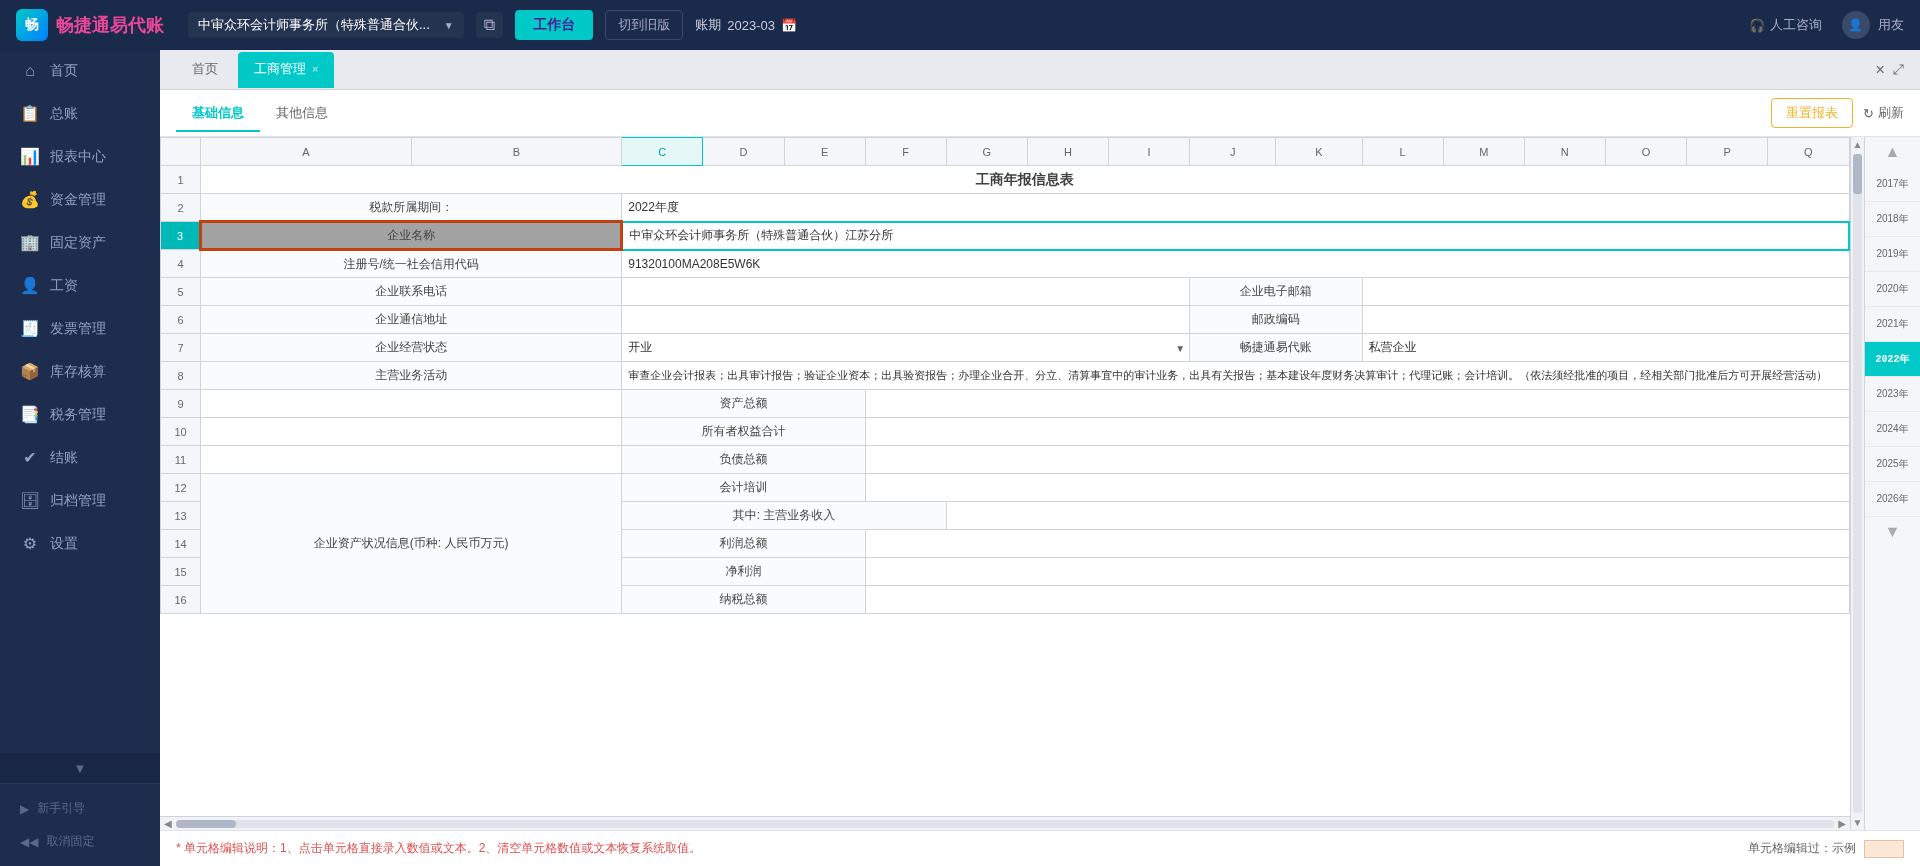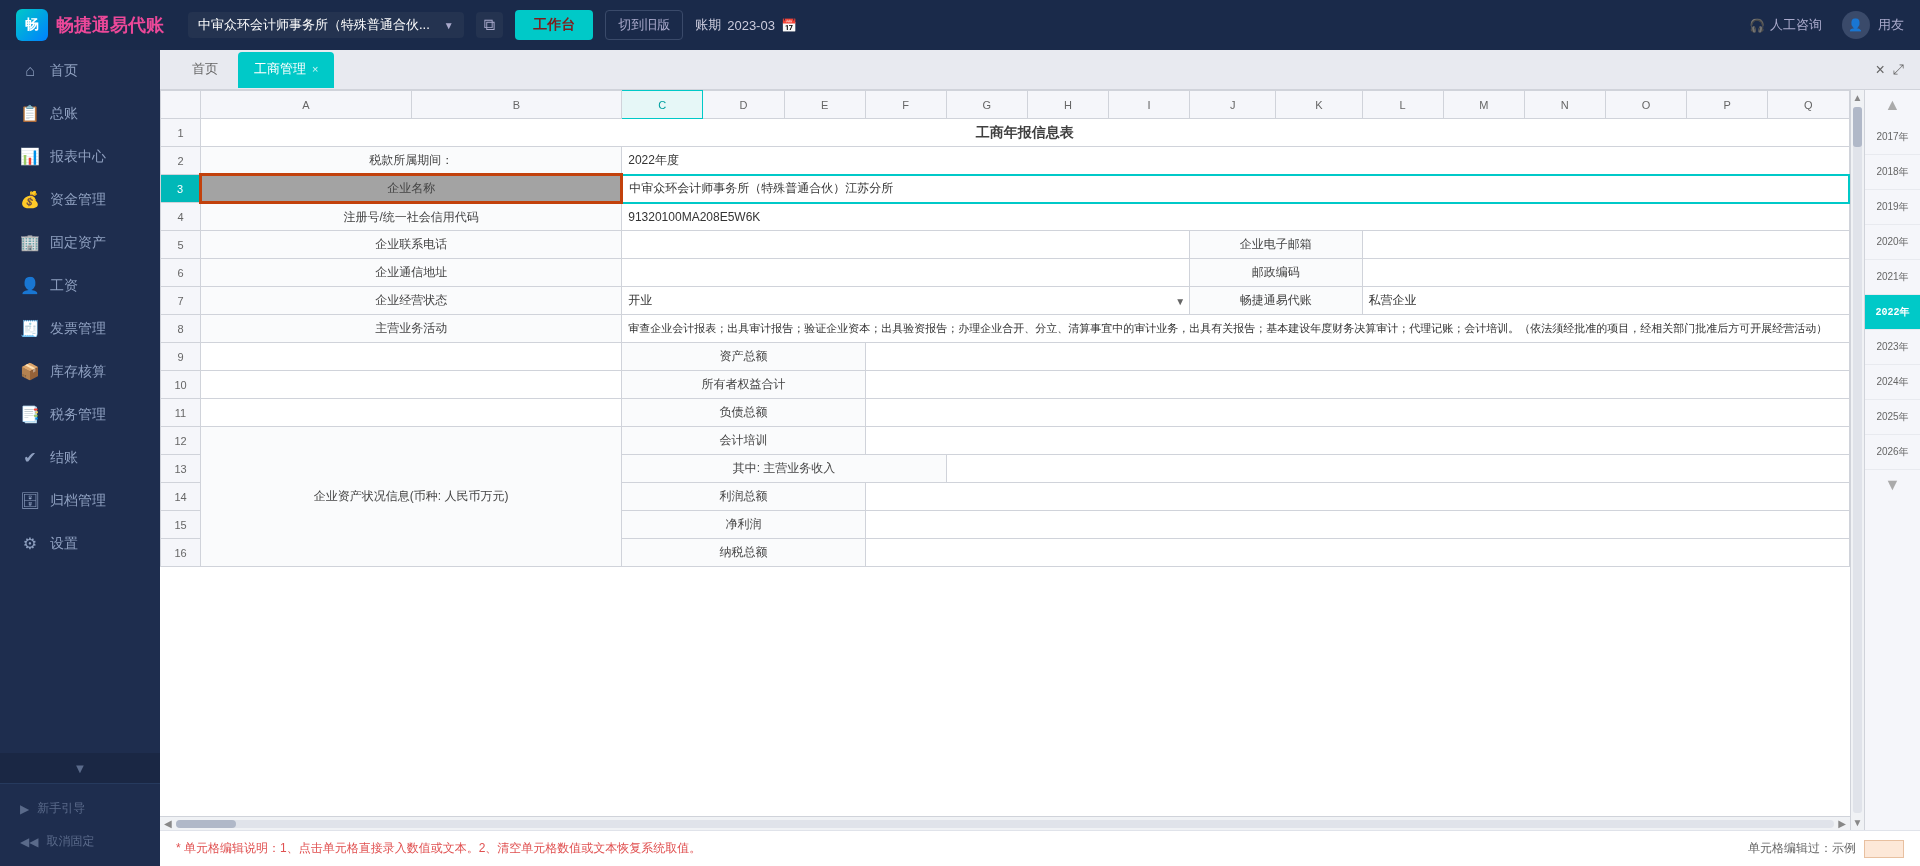--- a/index.html
+++ b/index.html
@@ -14,21 +14,21 @@
     .logo-icon { width: 32px; height: 32px; background: linear-gradient(135deg, #00c9c8, #0080ff); border-radius: 6px; display: flex; align-items: center; justify-content: center; font-size: 14px; color: #fff; font-weight: bold; }
     .logo-text { color: #ec4899; font-size: 18px; font-weight: bold; }
     .company-selector {
       display: flex; align-items: center; gap: 14px;
       background: #243350; border-radius: 4px; padding: 4px 10px; cursor: pointer; min-width: 220px;
       font-size: 13px; color: #fff;
     }
     .company-selector .arrow { color: #aac; font-size: 10px; }
     .copy-icon-btn { background: #243350; border: none; border-radius: 4px; color: #aac; padding: 4px 8px; cursor: pointer; font-size: 16px; }
     .workbench-btn {
-      background: #00c9c8; color: #7f1d1d; border: none; border-radius: 4px;
+      background: #00c9c8; color: #4c1d95; border: none; border-radius: 4px;
       padding: 6px 18px; font-size: 14px; cursor: pointer; font-weight: bold;
     }
     .switch-btn {
       background: transparent; color: #aac; border: 1px solid #3a4a6a; border-radius: 4px;
       padding: 5px 12px; font-size: 13px; cursor: pointer;
     }
     .period-display { display: flex; align-items: center; gap: 6px; color: #ccd; font-size: 13px; }
     .calendar-icon { color: #aac; cursor: pointer; }
     .topbar-right { margin-left: auto; display: flex; align-items: center; gap: 20px; }
     .support-btn { display: flex; align-items: center; gap: 4px; color: #aac; cursor: pointer; font-size: 13px; }
@@ -257,20 +257,37 @@
         <span class="close-btn">×</span>
       </div>
       <div style="margin-left: auto; display: flex; gap: 8px;">
         <button style="background:none;border:none;color:#666;cursor:pointer;font-size:16px;">×</button>
         <button style="background:none;border:none;color:#666;cursor:pointer;font-size:14px;">⤢</button>
       </div>
     </div>
 
     <div class="page-content">
 
+      <div style="display:flex; align-items:center; border-bottom: 1px solid #e0e3ea; background:#fff; padding: 0 16px; flex-shrink:0;">
+        <div class="sub-tabs" style="border-bottom:none; padding:0;">
+          <div class="sub-tab active">
+            <span>基础信息</span>
+          </div>
+          <div class="sub-tab">
+            <span>其他信息</span>
+          </div>
+        </div>
+        <div style="margin-left:auto; display:flex; align-items:center; gap:10px; padding: 8px 0;">
+          <button class="reset-btn">重置报表</button>
+          <button class="refresh-btn">
+            <span>↻</span>
+            <span>刷新</span>
+          </button>
+        </div>
+      </div>
 
       <div class="spreadsheet-wrapper">
 
         <div style="flex:1; display:flex; flex-direction:column; overflow:hidden;">
           <div class="spreadsheet-container">
             <table class="spreadsheet">
               <thead>
                 <tr>
                   <th class="col-corner col-header"></th>
                   <th class="col-header">A</th>

